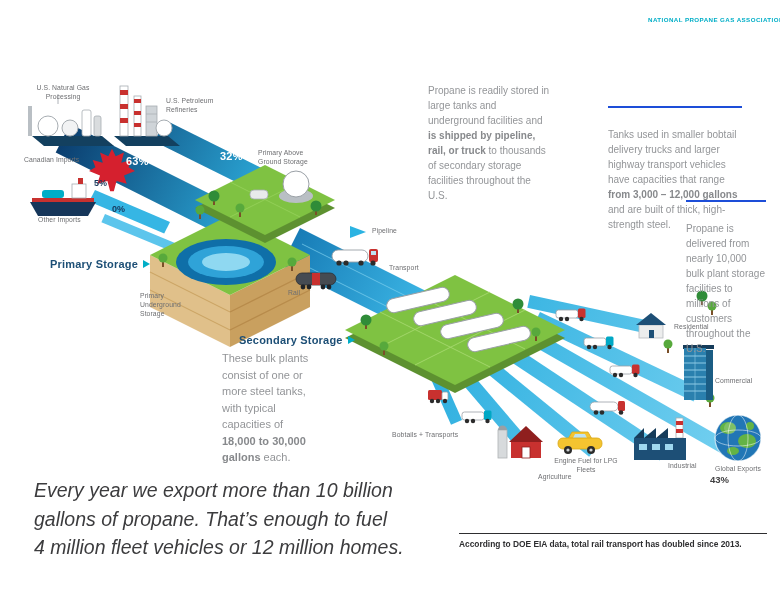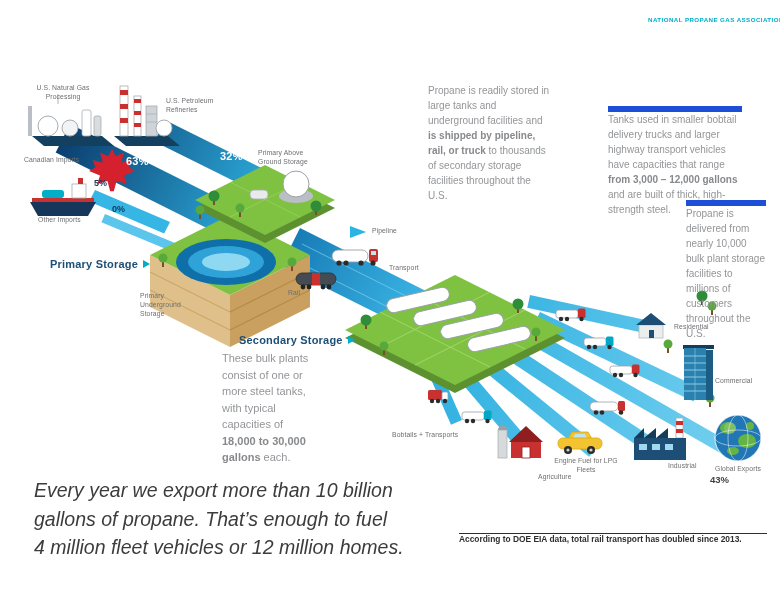--- a/index.html
+++ b/index.html
@@ -8,25 +8,25 @@
   .canvas{position:relative;width:780px;height:589px;background:#fff;overflow:hidden}
   .scene{position:absolute;left:0;top:0}
   .lbl{position:absolute;font-size:6.8px;line-height:1.32;color:#6d6e71;letter-spacing:.1px}
   .center{text-align:center}
   .pct-light{position:absolute;font-size:11px;font-weight:bold;color:#fff;letter-spacing:.2px}
   .pct-dark{position:absolute;font-size:9px;font-weight:bold;color:#16365a}
   .storage-title{position:absolute;display:flex;align-items:center;gap:5px;font-size:11px;font-weight:bold;color:#1d4f76;letter-spacing:.2px}
   .chev{width:0;height:0;border-left:7px solid #00aec7;border-top:4.5px solid transparent;border-bottom:4.5px solid transparent}
   .callout{position:absolute;font-size:10px;line-height:1.5;color:#939598}
   .callout b{color:#87898c}
-  .ruled{border-top:6px solid #1d4ed8;padding-top:0}
+  .ruled{border-top:2px solid #1d4ed8;padding-top:19px}
   .desc{position:absolute;font-size:11px;line-height:1.5;color:#939598}
   .desc b{color:#87898c}
   .quote{position:absolute;left:34px;top:476px;font-style:italic;font-size:19.5px;line-height:1.47;color:#3c3c3e}
-  .source{position:absolute;left:459px;top:533px;width:308px;border-top:1px solid #2e2e30;font-size:8.4px;font-weight:bold;color:#2e2e30}
+  .source{position:absolute;left:459px;top:533px;width:308px;border-top:1px solid #2e2e30;padding-top:5px;font-size:8.4px;font-weight:bold;color:#2e2e30}
   .logo{position:absolute;left:648px;top:13px;width:110px}
   .logo-brand{font-size:31px;font-weight:800;color:#173f5f;letter-spacing:.5px;line-height:1;position:relative}
   .logo-tri{position:absolute;left:82px;top:13px;width:0;height:0;border-left:5.5px solid transparent;border-right:5.5px solid transparent;border-bottom:9px solid #00aec7}
   .logo-tag{margin-top:3px;font-size:6.2px;font-weight:bold;color:#00aec7;letter-spacing:.42px;white-space:nowrap}
   .pct-exports{position:absolute;font-size:9.5px;font-weight:bold;color:#414042;text-align:left}
 </style>
 </head>
 <body>
 
 <div class="canvas">

